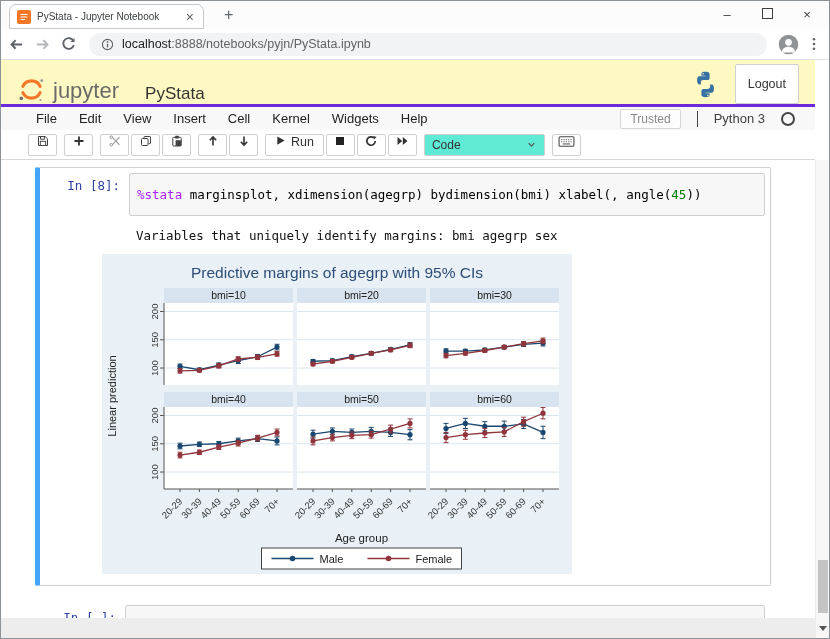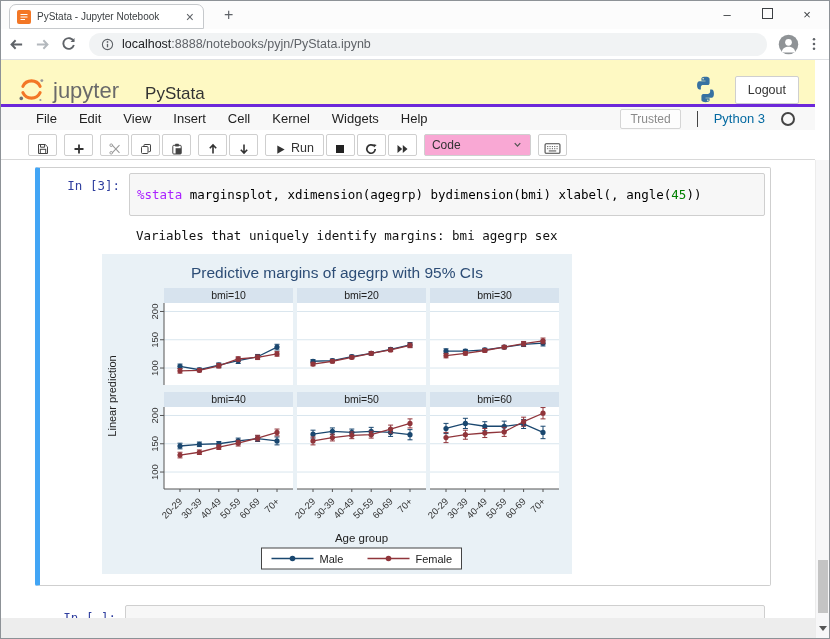--- a/index.html
+++ b/index.html
@@ -19,35 +19,35 @@
   .nav-ic{width:26px;height:24px;display:flex;align-items:center;justify-content:center;}
   .urlpill{flex:1;height:23px;background:#f1f3f4;border-radius:12px;display:flex;align-items:center;padding:0 12px;margin:0 8px;min-width:0;}
   .url{font-size:12.5px;color:#202124;margin-left:8px;white-space:nowrap;overflow:hidden;}
   .url-rest{color:#5f6368;}
 
   
   .jheader{position:absolute;top:59px;left:0;right:14px;height:44px;background:#fef9c3;display:flex;align-items:flex-end;padding:0 16px;box-sizing:border-box;}
   .brand{font-size:22px;color:#6a6a6a;margin-left:7px;}
   .nbtitle{font-size:17px;color:#333;margin-left:26px;}
   .jh-right{margin-left:auto;display:flex;align-items:center;gap:15px;}
-  .logout{font-size:12.5px;color:#333;border:1px solid #cfcfcf;border-radius:2px;background:#fff;padding:6px 12px;}
+  .logout{font-size:12.5px;color:#333;border:1px solid #cfcfcf;border-radius:2px;background:#fff;padding:12px 12px;}
 
   .menubar{position:absolute;top:103px;left:0;right:14px;height:26px;background:#f8f8f8;border-top:3px solid #6d28d9;display:flex;align-items:center;padding:0 20px 0 24px;box-sizing:border-box;font-size:13px;color:#222;}
   .menu-item{padding:4px 11px;}
   .mb-right{margin-left:auto;display:flex;align-items:center;gap:16px;}
   .trusted{font-size:12px;color:#8a8a8a;border:1px solid #d5d5d5;border-radius:2px;padding:2px 9px;background:#fdfdfd;}
   .kdiv{width:1px;height:16px;background:#444;}
-  .kname{font-size:13px;color:#0369a1;}
+  .kname{font-size:13px;color:#404040;}
   .kcircle{width:10px;height:10px;border:2px solid #444;border-radius:50%;}
 
   .toolbar{position:absolute;top:129px;left:0;right:14px;height:30px;background:#fff;border-bottom:1px solid #d9d9d9;display:flex;align-items:center;padding-left:27px;box-sizing:border-box;gap:7px;}
   .tgroup{display:flex;gap:2px;}
-  .tbtn{height:22px;min-width:29px;box-sizing:border-box;border:1px solid #cfcfcf;border-radius:2px;background:#fff;display:flex;align-items:flex-end;justify-content:center;color:#444;padding:0 5px;}
+  .tbtn{height:22px;min-width:29px;box-sizing:border-box;border:1px solid #cfcfcf;border-radius:2px;background:#fff;display:flex;align-items:flex-start;justify-content:center;color:#444;padding:0 5px;}
   .tbtn.run{gap:5px;font-size:12.5px;color:#333;padding:0 9px;}
-  .tsel{height:22px;width:107px;box-sizing:border-box;border:1px solid #cfcfcf;border-radius:2px;background:#f9a8d4;display:flex;align-items:center;font-size:12px;color:#333;padding:0 7px;justify-content:space-between;}
+  .tsel{height:22px;width:121px;box-sizing:border-box;border:1px solid #cfcfcf;border-radius:2px;background:#5eead4;display:flex;align-items:center;font-size:12px;color:#333;padding:0 7px;justify-content:space-between;}
 
   
   .content{position:absolute;top:159px;left:0;right:14px;bottom:0;background:#ededed;}
   .nbpage{height:458px;background:#fff;overflow:hidden;padding-top:7px;box-sizing:border-box;}
   .cell{margin:0 44px 0 34px;}
   .cell.selected{border:1px solid #cfcfcf;border-left:5px solid #42a5f5;border-radius:2px;padding:5px;box-sizing:border-box;}
   .irow{display:flex;}
   .prompt{width:84px;flex:none;text-align:right;padding-right:9px;font-family:"DejaVu Sans Mono","Liberation Mono",monospace;font-size:12.5px;color:#303f9f;line-height:25px;box-sizing:border-box;}
   .codebox{flex:1;border:1px solid #cfcfcf;border-radius:2px;background:#f7f7f7;padding:12px 7px;font-family:"DejaVu Sans Mono","Liberation Mono",monospace;font-size:12.5px;line-height:17px;min-height:17px;}
   .outtext{margin:12px 0 0 91px;font-family:"DejaVu Sans Mono","Liberation Mono",monospace;font-size:12.5px;color:#111;}
@@ -255,21 +255,21 @@
           </svg>
     </span>
       </div>
   </div>
 
   <div class="content">
     <div class="nbpage">
 
       <div class="cell selected">
         <div class="irow">
-          <div class="prompt">In [3]:</div>
+          <div class="prompt">In [8]:</div>
           <div class="codebox"><span style="color: rgb(170, 34, 255);">%stata</span><span style="color: rgb(0, 0, 0);"> marginsplot, xdimension(agegrp) bydimension(bmi) xlabel(, angle(</span><span style="color: rgb(0, 128, 0);">45</span><span style="color: rgb(0, 0, 0);">))</span></div>
         </div>
         <div class="outtext">Variables that uniquely identify margins: bmi agegrp sex</div>
         <div class="chartwrap">
           <svg id="stata-chart" width="470" height="320" viewBox="0 0 470 320">
               <rect x="0" y="0" width="470" height="320" fill="#e9f1f6"></rect>
               <text x="235" y="24" text-anchor="middle" font-size="15.5" fill="#2d4d76">Predictive margins of agegrp with 95% CIs</text>
               <rect x="62" y="34" width="129" height="15" fill="#d7e3ee"></rect>
               <text x="126.5" y="45" text-anchor="middle" font-size="10.5" fill="#222">bmi=10</text>
               <rect x="62" y="49" width="129" height="82" fill="#fff"></rect>

